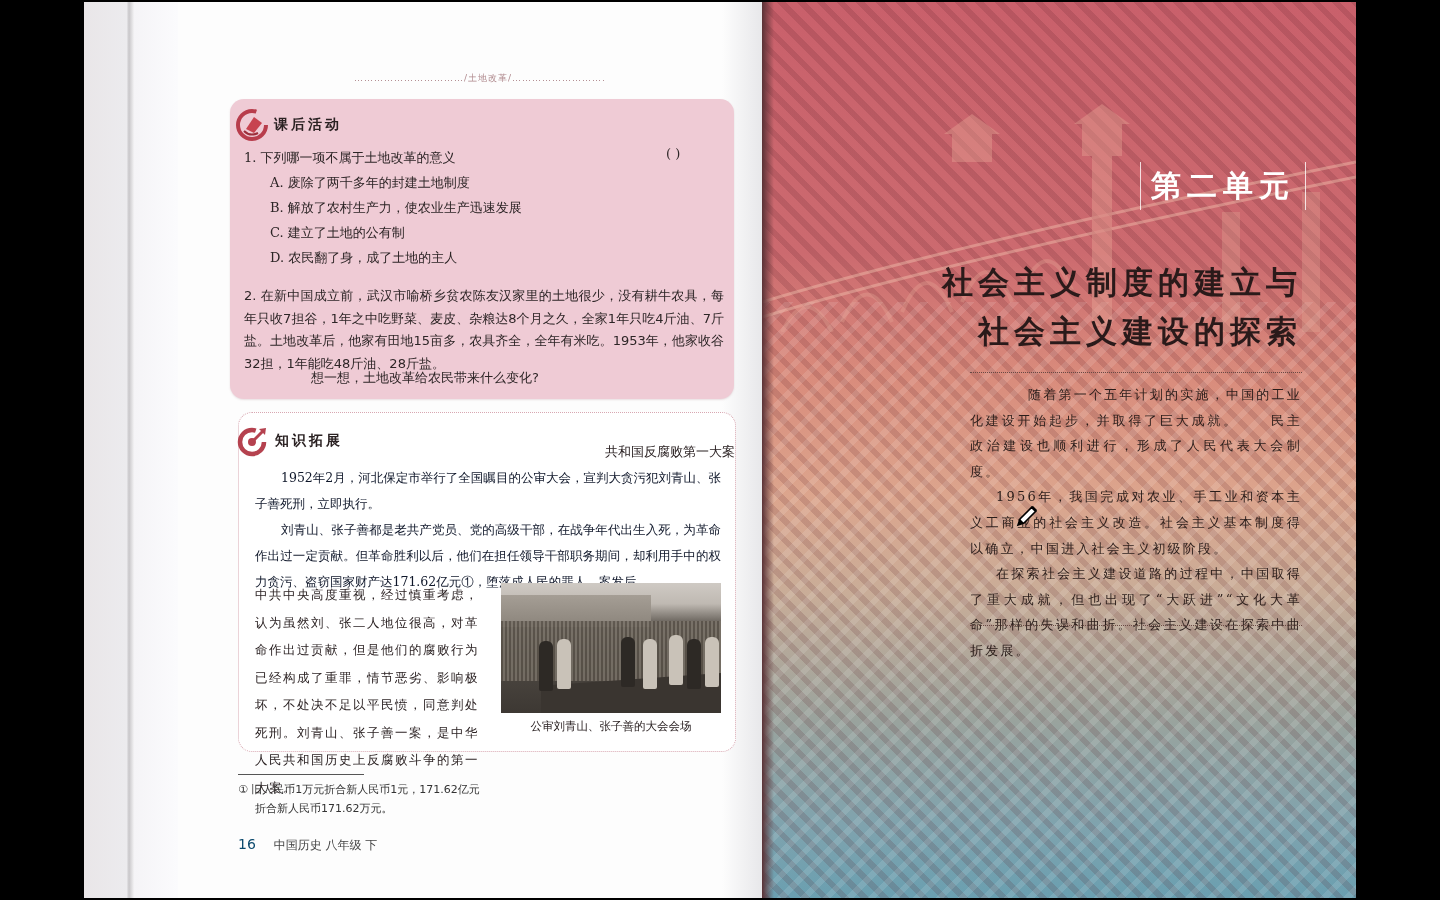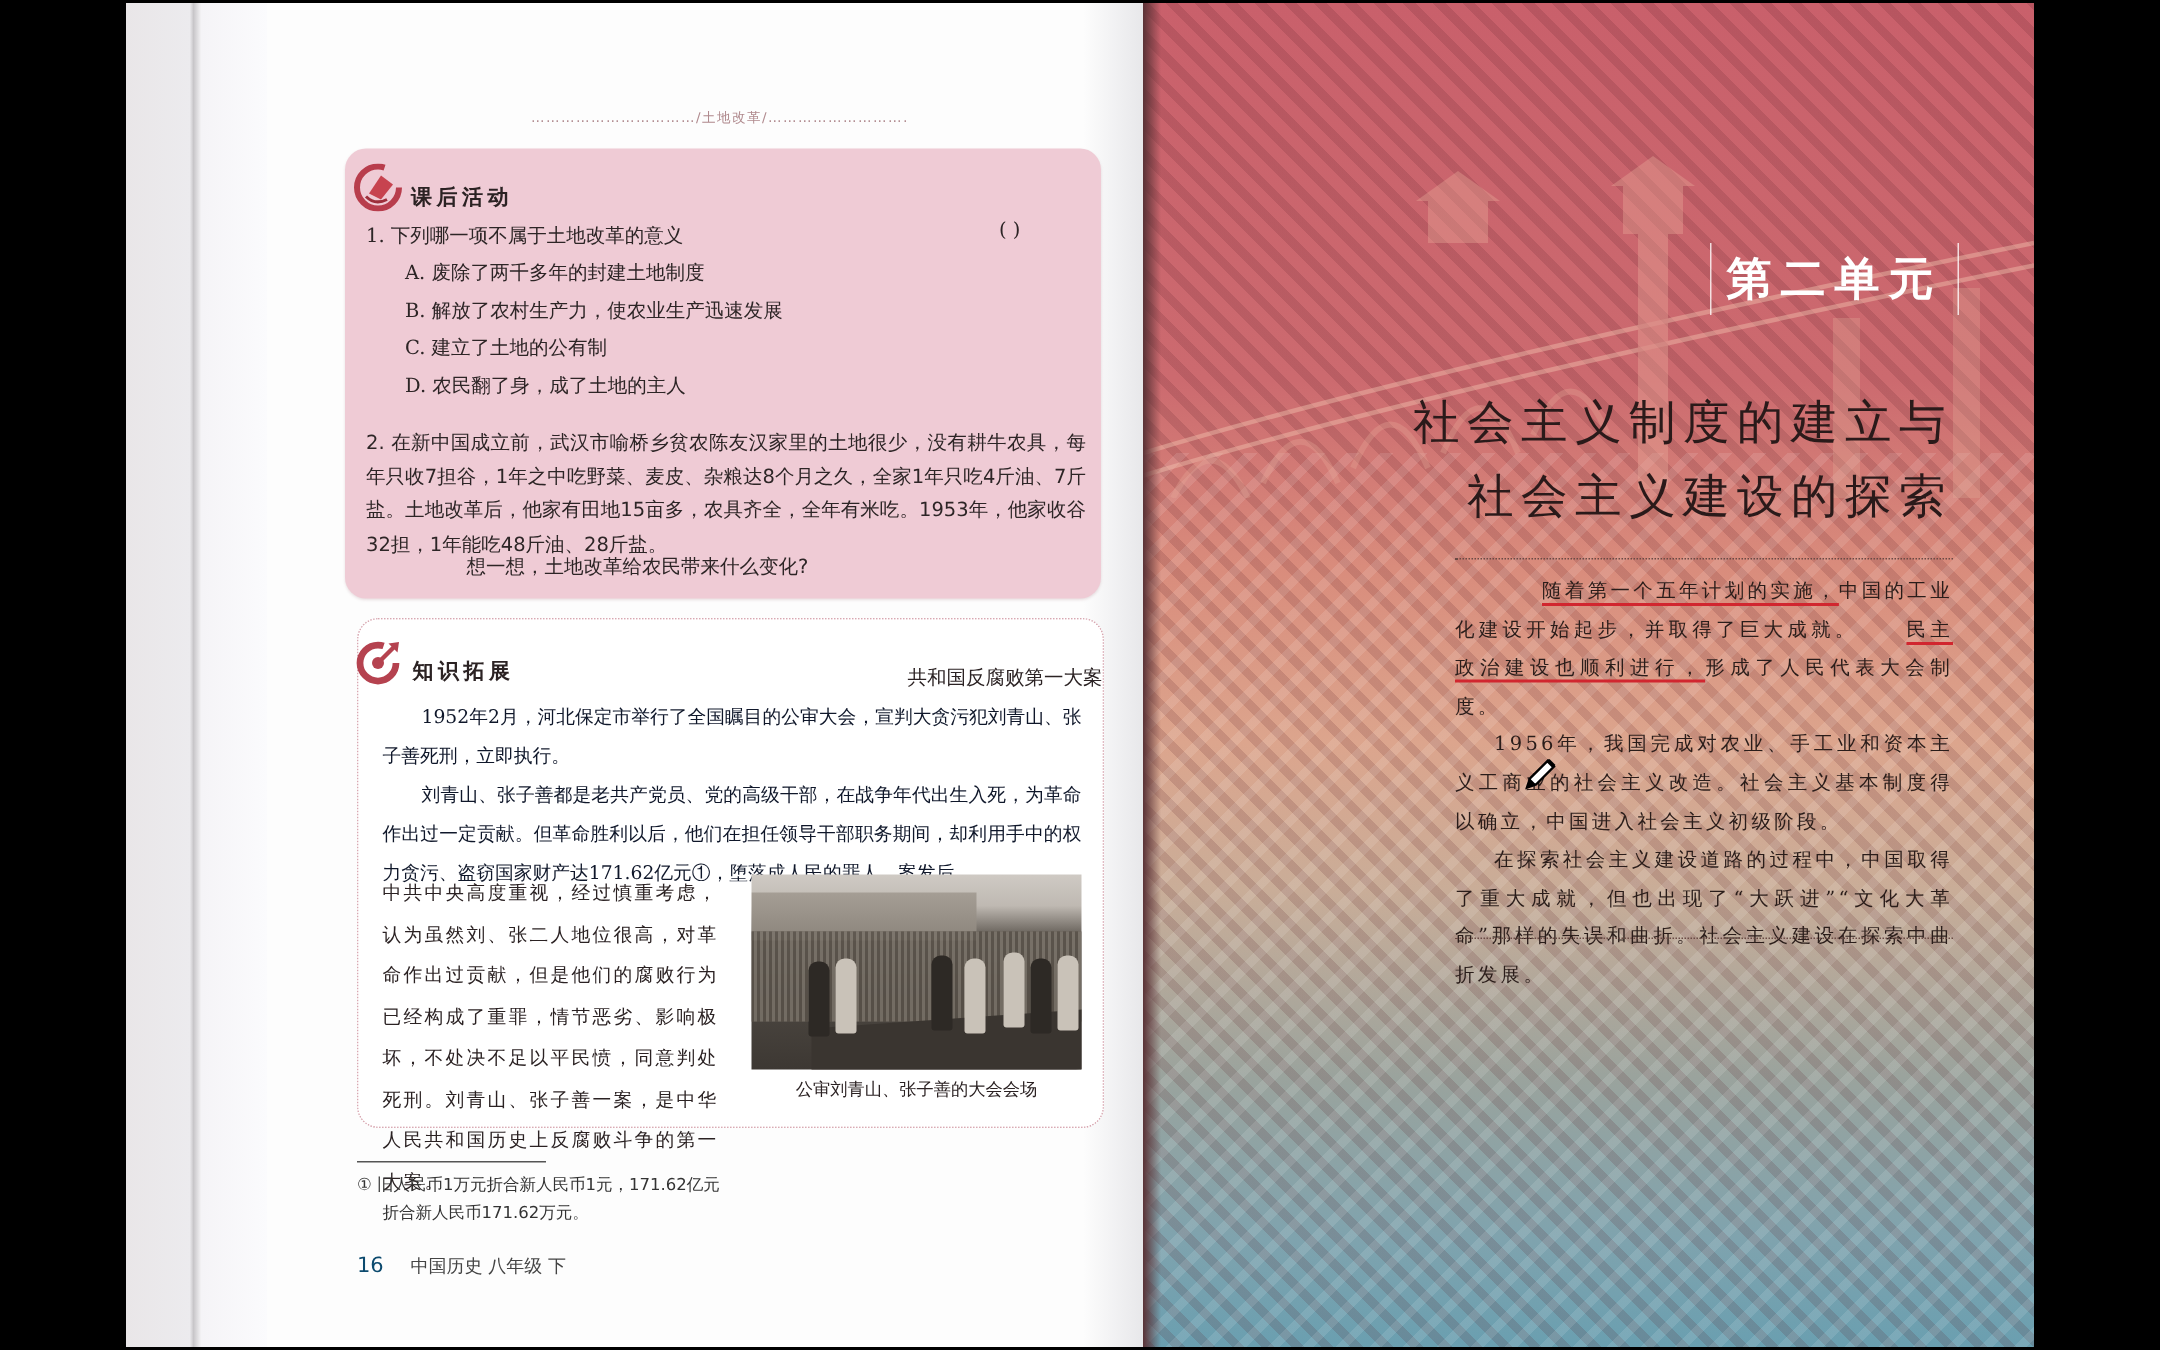--- a/index.html
+++ b/index.html
@@ -11,21 +11,21 @@
   .left-page { position:absolute; left:0; top:2px; width:678px; height:896px; background:#fdfdfd; }
   .page-stack { position:absolute; left:0; top:0; width:50px; height:100%; background:linear-gradient(90deg,#e9e6e8 0%,#ecebee 85%,#c8c6c9 90%,#f4f3f5 100%); }
   .page-stack2 { position:absolute; left:50px; top:0; width:44px; height:100%; background:linear-gradient(90deg,#f5f4f7,#fbfbfd); }
   .gutter-shadow { position:absolute; right:0; top:0; width:40px; height:100%; background:linear-gradient(90deg,rgba(255,255,255,0),rgba(210,210,215,.5)); }
 
   .running-head { position:absolute; left:270px; top:70px; width:252px; text-align:center; font-size:9px; color:#b08a8e;
                   font-family:"DejaVu Sans",sans-serif; letter-spacing:1px; white-space:nowrap; overflow:hidden; }
 
   .activity-box { position:absolute; left:146px; top:97px; width:504px; height:300px; background:#efcbd5;
                   border-radius:14px; box-shadow:0 1px 2px rgba(150,100,110,.2); }
-  .section-head { display:flex; align-items:flex-end; gap:6px; position:absolute; }
+  .section-head { display:flex; align-items:center; gap:6px; position:absolute; }
   .icon-badge { width:32px; height:32px; position:relative; }
   .section-title { font-family:"DejaVu Sans",sans-serif; font-weight:bold; font-size:14px; color:#2b2223; letter-spacing:3px; }
 
   .q-text { position:absolute; font-size:13px; color:#2d2526; line-height:25px; white-space:nowrap; }
   .q2 { position:absolute; left:14px; top:186px; width:480px; font-size:13px; color:#2d2526; line-height:22.5px;
         text-align:justify; font-family:"DejaVu Sans",sans-serif; }
   .q2-think { position:absolute; left:48px; top:270px; font-size:13px; color:#2d2526; font-family:"DejaVu Sans",sans-serif;margin-left:33px; }
 
   .knowledge-box { position:absolute; left:154px; top:410px; width:496px; height:338px; border:1.5px dotted #d8a7b1; border-radius:14px; background:#fff; }
   .k-title { position:absolute; left:0; width:100%; top:30px; text-align:right; font-size:13px; color:#2b2223; font-family:Liberation Sans, sans-serif; }
@@ -53,25 +53,25 @@
      background:linear-gradient(180deg,#c9606b 0%,#cc6a6f 28%,#d98c7c 42%,#dca58d 55%,#c9ad98 66%,#9aa39d 80%,#7fa3ae 92%,#6a9fb0 100%); }
   .spine-shadow { position:absolute; left:0; top:0; width:12px; height:100%; background:linear-gradient(90deg,#5a3236,rgba(90,50,54,0)); }
   .stripes { position:absolute; inset:0; opacity:.18;
      background:repeating-linear-gradient(45deg,rgba(90,30,40,.9) 0 6px,rgba(255,255,255,0) 6px 14px); }
   .chevrons { position:absolute; left:0; top:300px; width:100%; height:596px; opacity:.12;
      background:
        repeating-linear-gradient(135deg,rgba(255,255,255,.9) 0 6px,rgba(0,0,0,0) 6px 16px); }
   .bridge { position:absolute; left:0; top:90px; width:594px; height:240px; opacity:.55; }
   .unit-label-wrap { position:absolute; left:378px; top:160px; height:48px; border-left:1.5px solid rgba(255,255,255,.8); border-right:1.5px solid rgba(255,255,255,.8); padding:0 10px; display:flex; align-items:center; }
   .unit-label { font-size:30px; color:#fff; letter-spacing:6px; font-weight:bold; }
-  .unit-title { position:absolute; right:54px; width:420px; text-align:right; font-size:31px; font-weight:normal; color:#2a1a1a; letter-spacing:5px; line-height:46px; }
+  .unit-title { position:absolute; right:54px; width:420px; text-align:right; font-size:31px; font-weight:bold; color:#2a1a1a; letter-spacing:5px; line-height:46px; }
   .intro-rule { position:absolute; left:208px; width:332px; border-top:1.5px dotted #6a4a44; }
   .intro { position:absolute; left:208px; top:380px; width:332px; font-size:13px; color:#2a1d1a; line-height:25.6px; letter-spacing:2.2px; text-align:justify; }
   .intro p { margin:0; text-indent:2em; }
-  .hl { text-decoration:underline; text-decoration-color:#d1262f; text-decoration-thickness:2px; text-underline-offset:4px;padding-left:32px; }
+  .hl { text-decoration-color:#d1262f; text-decoration-thickness:2px; text-underline-offset:4px;padding-left:32px; }
 
   .pen-cursor { position:absolute; left:1014px; top:503px; width:26px; height:26px; }
 </style>
 </head>
 <body>
 
 <div class="spread">
 
   <div class="left-page">
     <div class="page-stack"></div>

